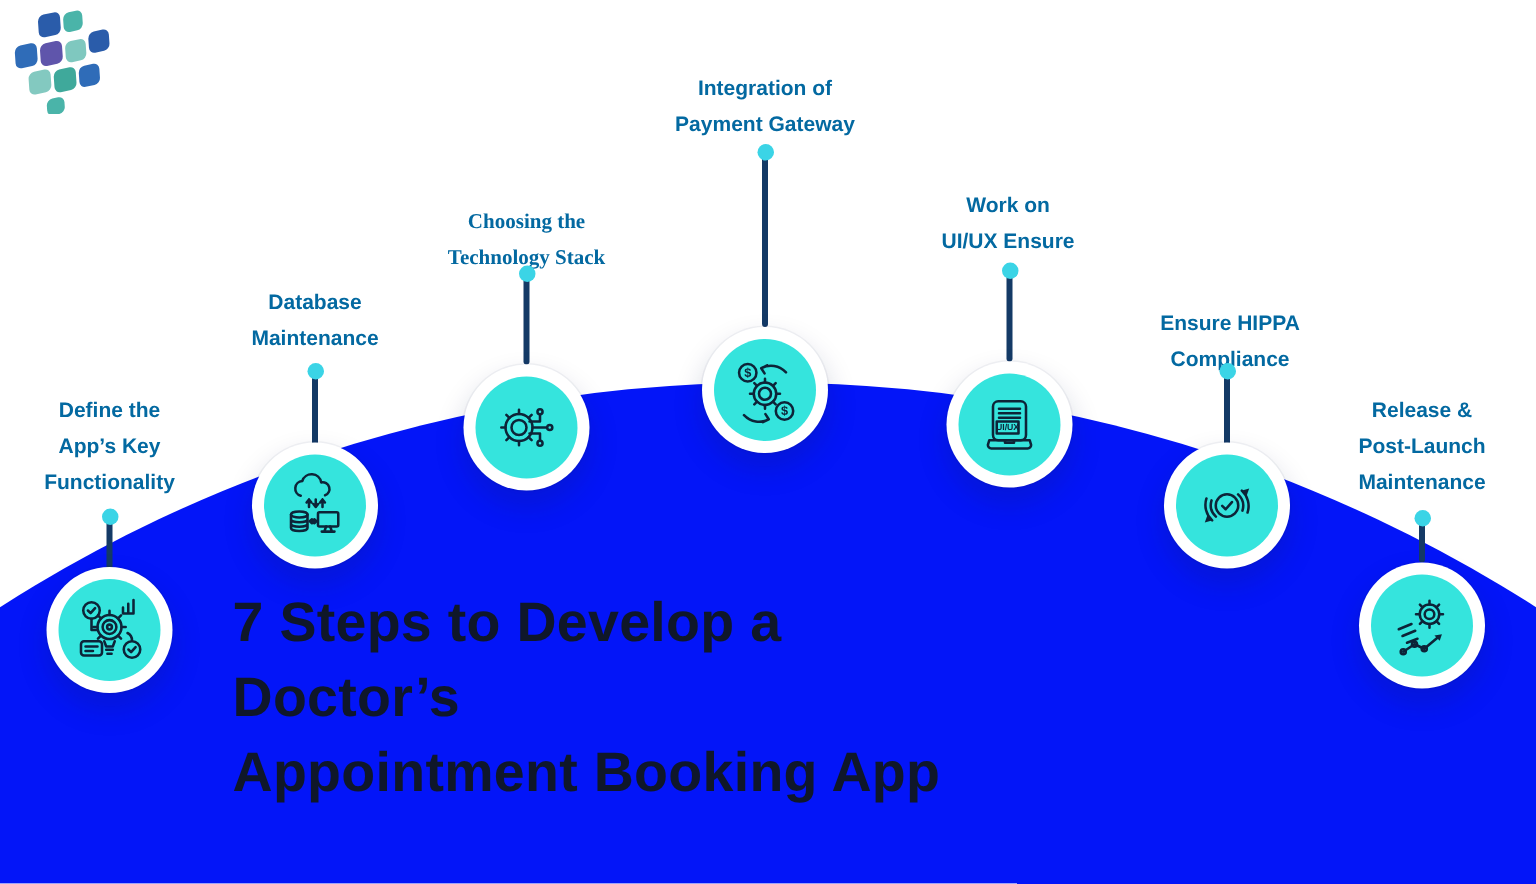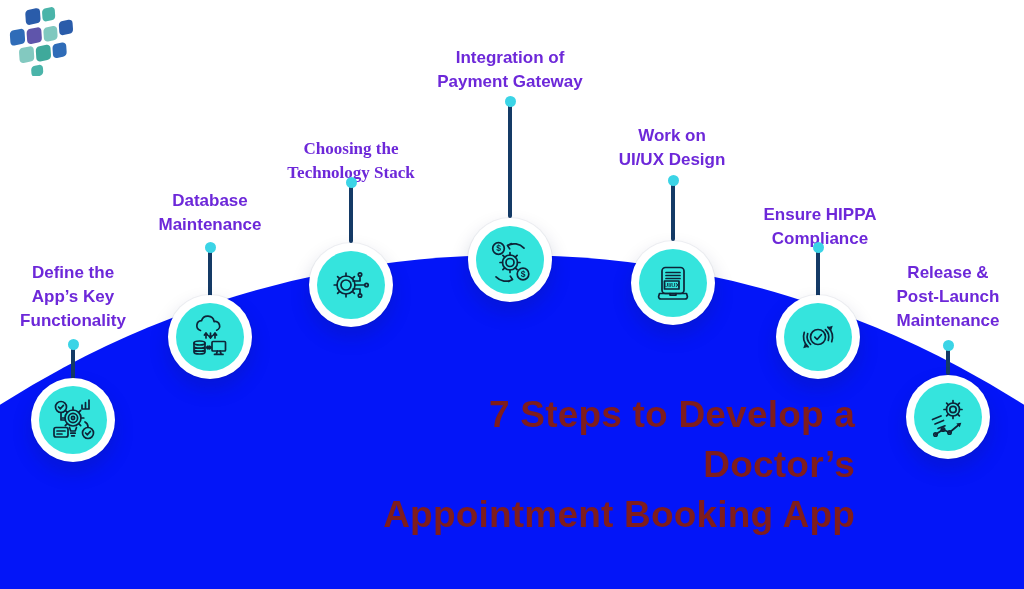--- a/index.html
+++ b/index.html
@@ -8,27 +8,27 @@
     font-family:"Liberation Sans","DejaVu Sans",sans-serif;
   }
   
   .dome{
     position:absolute;left:50%;top:255px;transform:translateX(-50%);
     width:1900px;height:1900px;border-radius:50%;background:#0315f8;z-index:1;
   }
   
   .title{
     position:absolute;left:155px;top:390px;width:700px;z-index:4;
-    color:#7f1d1d;font-size:37px;line-height:50px;font-weight:700;
-    text-align:right;white-space:pre-line;letter-spacing:.2px;
+    color:#0f172a;font-size:37px;line-height:50px;font-weight:700;
+    text-align:left;white-space:pre-line;letter-spacing:.2px;
   }
   
   .step-label{
     position:absolute;width:240px;z-index:3;text-align:center;
-    color:#6d28d9;font-size:17px;line-height:24px;font-weight:700;white-space:pre-line;
+    color:#0369a1;font-size:14px;line-height:24px;font-weight:700;white-space:pre-line;
   }
   .connector-line{position:absolute;width:4px;border-radius:2px;background:#143a66;z-index:2;}
   .connector-dot{position:absolute;width:11px;height:11px;border-radius:50%;background:#3bd4e6;z-index:3;}
   .step-circle{
     position:absolute;width:84px;height:84px;border-radius:50%;background:#ffffff;z-index:5;
     box-shadow:0 0 0 1px rgba(20,30,80,.05),0 10px 20px rgba(20,30,80,.20);
     display:flex;align-items:center;justify-content:center;
   }
   .step-inner{
     width:68px;height:68px;border-radius:50%;background:#35e4dd;
@@ -153,21 +153,21 @@
             <text x="37" y="40.9" font-size="8.5" text-anchor="middle">$</text>
           <path d="M21.5 9.5C27 6.5 33.5 7.5 38 12.2M21.5 9.5l3.9-1.9M21.5 9.5l2.2 3.4"></path>
           <path d="M26.5 43.5C21 46.5 14.5 45.5 10 40.8M26.5 43.5l-3.9 1.9M26.5 43.5l-2.2-3.4"></path>
         </svg>
       </div>
     </div>
   </div>
 
   <div>
     <div class="step-label" style="left:552px;top:124px;">Work on
-UI/UX Design</div>
+UI/UX Ensure</div>
     <div class="connector-dot" style="left:667.5px;top:174.5px;"></div>
     <div class="connector-line" style="left:671px;top:180px;height:61px;"></div>
     <div class="step-circle" style="left:631px;top:241px;">
       <div class="step-inner">
         <svg class="ic" viewBox="0 0 48 48">
           <rect x="13" y="8.5" width="22" height="26" rx="3.5"></rect>
           <path d="M17 13.5h14M17 16.5h14M17 19.5h14"></path>
           <rect x="15.5" y="22" width="14.5" height="8" fill="#35e4dd"></rect>
           <text x="22.7" y="27.9" font-size="5.8" text-anchor="middle">UI/UX</text>
           <path d="M10.5 34.5h27l.9 3.1a2.3 2.3 0 0 1-2.3 2.4H11.9a2.3 2.3 0 0 1-2.3-2.4z"></path>

